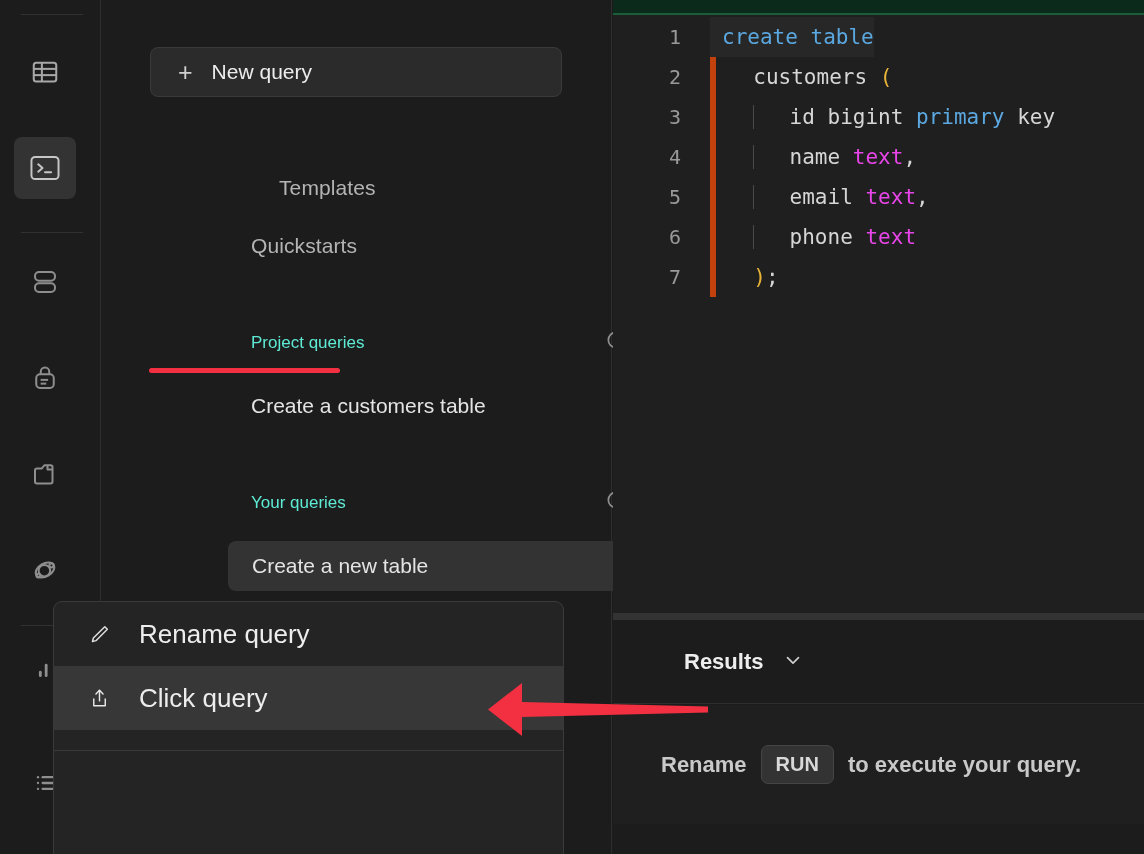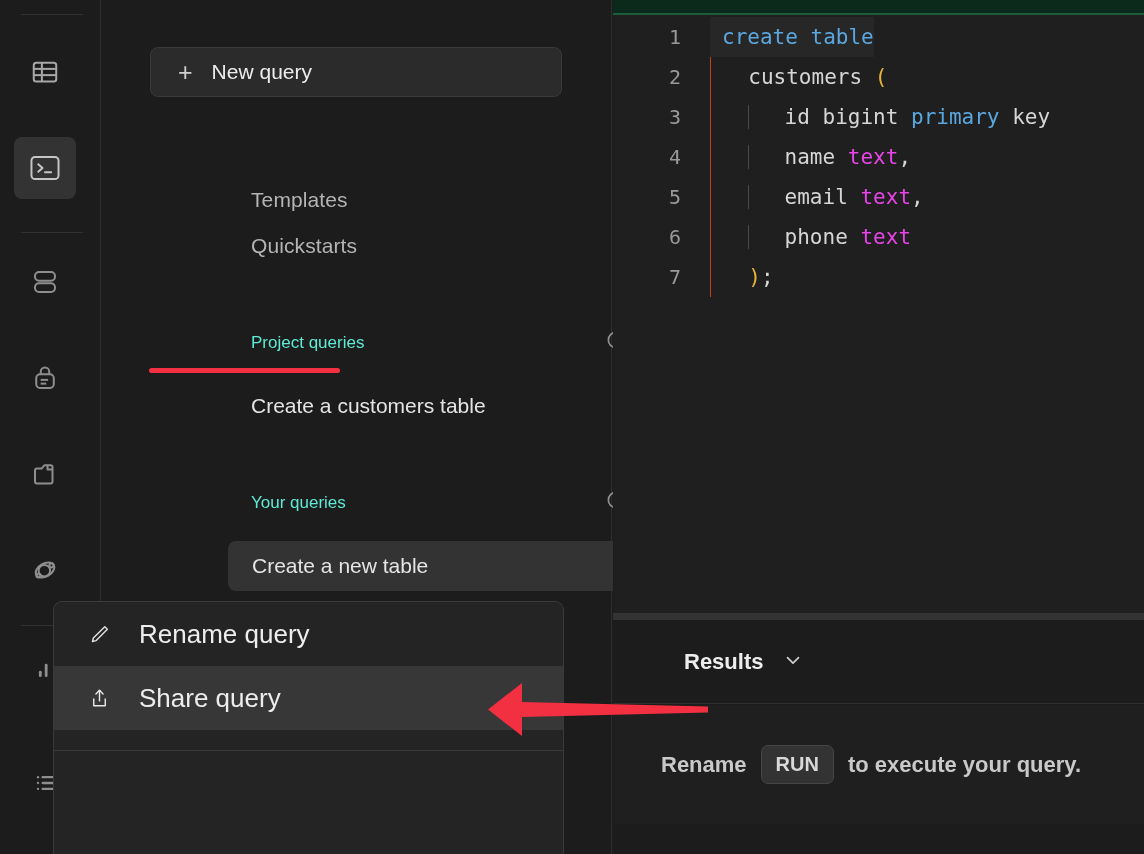--- a/index.html
+++ b/index.html
@@ -35,21 +35,21 @@
     background: #2b2b2b; border: 1px solid #3a3a3a; border-radius: 8px;
     display: flex; align-items: center; gap: 19px; padding-left: 27px;
     color: #ededed; font-size: 21px;
   }
   .plus-glyph { font-size: 25px; color: #cfcfcf; line-height: 1; font-weight: 300; }
 
   .nav-link {
     position: absolute; left: 149px; font-size: 21px; color: #b4b4b4;
     letter-spacing: .1px; white-space: nowrap;
   }
-  #link-templates { top: 188px; }
+  #link-templates { top: 176px; margin-left: 28px; }
   #link-quickstarts { top: 234px; }
 
   .section-head {
     position: absolute; left: 149px; width: 412px; height: 28px;
     display: flex; align-items: center; justify-content: space-between;
     padding-right: 33px;
   }
   .section-head .title { font-size: 17px; color: #5eead4; white-space: nowrap; }
   #head-project { top: 329px; }
   #head-yours { top: 489px; }
@@ -102,21 +102,21 @@
     position: absolute; left: 0; top: 17px; width: 531px; height: 596px;
     font-family: "DejaVu Sans Mono", monospace; font-size: 21px; line-height: 40px;
   }
   .code-row { display: flex; height: 40px; }
   .ln {
     width: 97px; text-align: right; padding-right: 29px;
     color: #9a9a9a; font-size: 20px; flex: 0 0 97px;
   }
   .code-txt { white-space: pre; color: #d6d6d6; position: relative; padding-left: 12px; }
   .code-row:first-child .code-txt { background: #272727; }
-  .guide { border-left: 1px solid #c2410c; text-align: center; }
+  .guide { border-left: 6px solid #c2410c; text-align: center; }
   .guide2 { border-left: 1px solid #4a4a4a; }
   .kw   { color: #5ba8e0; }
   .type { color: #e845e8; }
   .par  { color: #e8b339; }
 
   
   #splitter {
     position: absolute; left: 613px; top: 613px; width: 531px; height: 7px;
     background: #333333;
   }
@@ -356,21 +356,21 @@
     </div>
 
     <div class="menu-item highlight">
       <span class="mi-icon">
         <svg width="23" height="23" viewBox="0 0 24 24" fill="none" stroke="#e8e8e8" stroke-width="1.5" stroke-linecap="round" stroke-linejoin="round">
           <path d="M6 12.5V19.5h12v-7"></path>
           <line x1="12" y1="3.5" x2="12" y2="14.5"></line>
           <polyline points="8.3,7.2 12,3.5 15.7,7.2"></polyline>
         </svg>
       </span>
-      <span>Share query</span>
+      <span>Click query</span>
     </div>
 
     <div class="menu-gap"></div>
     <div class="menu-sep"></div>
     <div class="menu-gap"></div>
 
   </div>
 
   <div id="underline-project"></div>
 

